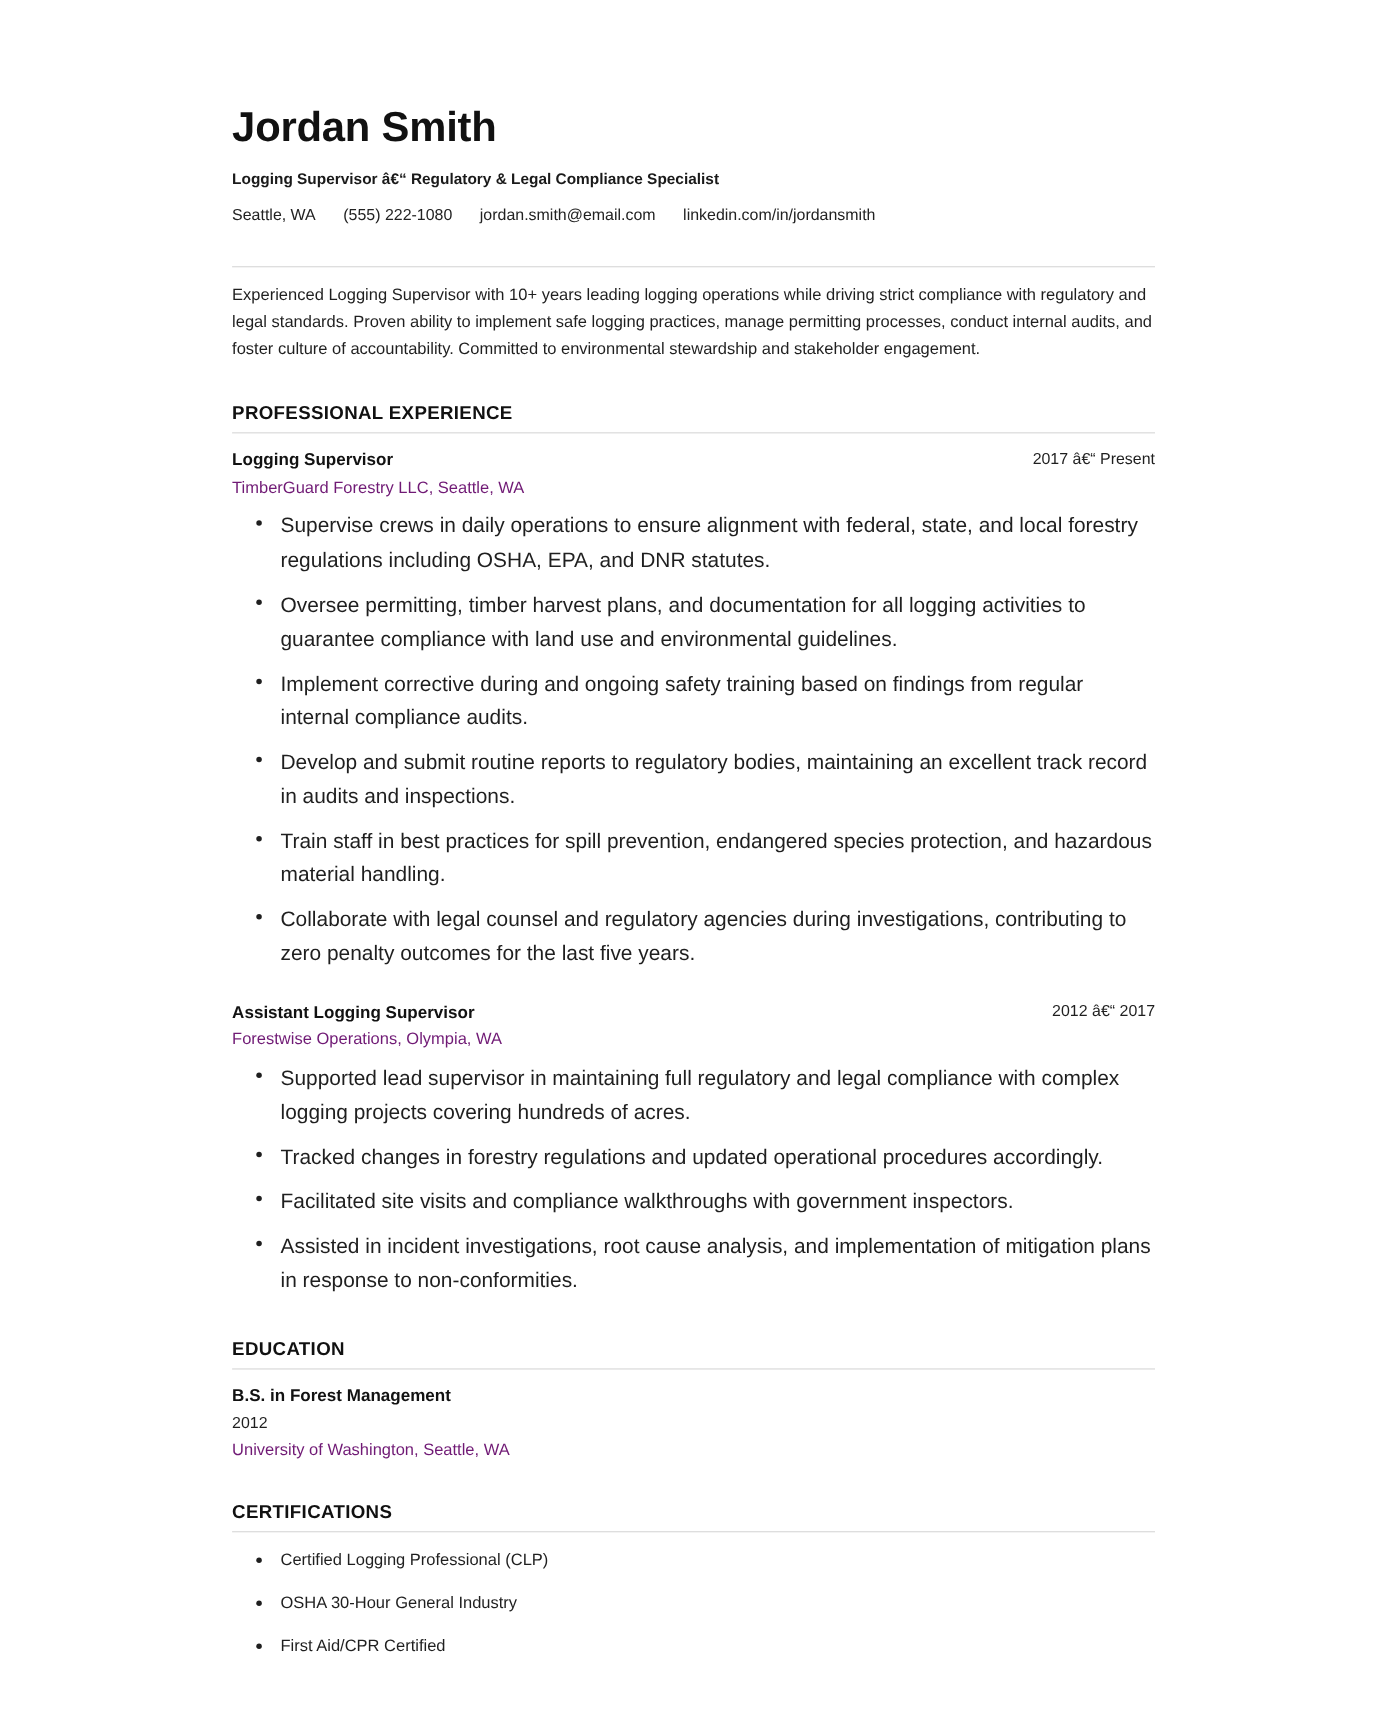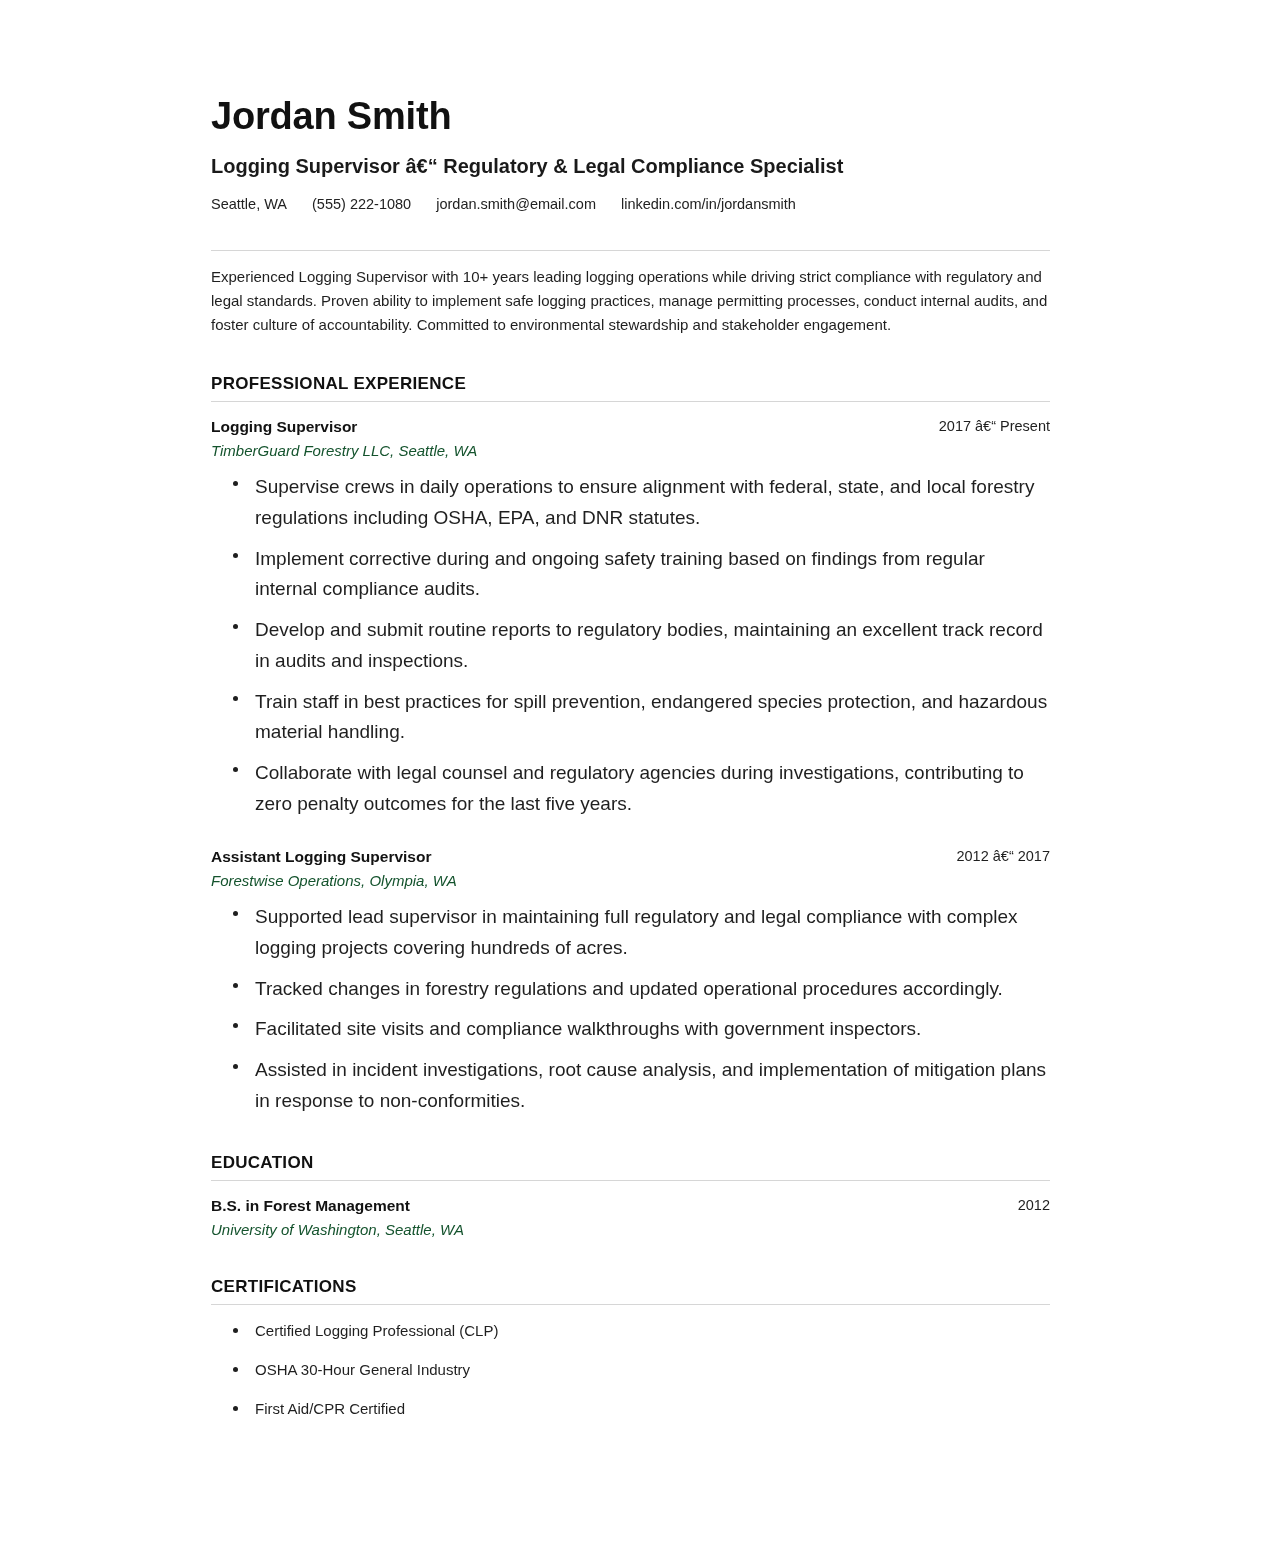--- a/index.html
+++ b/index.html
@@ -28,21 +28,21 @@
   
   .name {
     font-size: 38px;
     font-weight: bold;
     letter-spacing: -0.2px;
     line-height: 1.1;
     margin: 0 0 16px 0;
     color: #111111;
   }
   .headline {
-    font-size: 20px;
+    font-size: 14px;
     font-weight: bold;
     line-height: 1.25;
     margin: 0 0 16px 0;
     color: #1a1a1a;
   }
   .contact-line {
     font-size: 14.5px;
     line-height: 1.3;
     color: #222222;
     margin: 0;
@@ -92,22 +92,21 @@
     line-height: 1.4;
   }
   .entry-dates {
     font-size: 14.5px;
     color: #1f1f1f;
     white-space: nowrap;
     line-height: 1.4;
   }
   .entry-sub {
     font-size: 15px;
-    font-style: italic;
-    color: #14532d;
+    color: #701a75;
     line-height: 1.45;
     margin-top: 3px;
   }
 
   ul.bullets {
     margin: 10px 0 0 0;
     padding: 0 0 0 22px;
     list-style: none;
   }
   ul.bullets li {
@@ -148,21 +147,21 @@
     content: "";
     position: absolute;
     left: 0;
     top: 9px;
     width: 5px;
     height: 5px;
     border-radius: 50%;
     background: #1f1f1f;
   }
 
-  .edu-entry .entry-head { margin-top: 0; }
+  .edu-entry .entry-head { margin-top: 0; flex-direction: column; }
 </style>
 </head>
 <body>
 
 <div class="page">
   <div class="content">
 
     <header>
       <h1 class="name">Jordan Smith</h1>
       <div class="headline">Logging Supervisor â€“ Regulatory &amp; Legal Compliance Specialist</div>
@@ -181,20 +180,21 @@
       <div class="rule"></div>
 
       <div class="entry">
         <div class="entry-head">
           <div class="entry-title">Logging Supervisor</div>
           <div class="entry-dates">2017 â€“ Present</div>
         </div>
         <div class="entry-sub">TimberGuard Forestry LLC, Seattle, WA</div>
         <ul class="bullets">
           <li>Supervise crews in daily operations to ensure alignment with federal, state, and local forestry regulations including OSHA, EPA, and DNR statutes.</li>
+          <li>Oversee permitting, timber harvest plans, and documentation for all logging activities to guarantee compliance with land use and environmental guidelines.</li>
           <li>Implement corrective during and ongoing safety training based on findings from regular internal compliance audits.</li>
           <li>Develop and submit routine reports to regulatory bodies, maintaining an excellent track record in audits and inspections.</li>
           <li>Train staff in best practices for spill prevention, endangered species protection, and hazardous material handling.</li>
           <li>Collaborate with legal counsel and regulatory agencies during investigations, contributing to zero penalty outcomes for the last five years.</li>
         </ul>
       </div>
 
       <div class="entry">
         <div class="entry-head">
           <div class="entry-title">Assistant Logging Supervisor</div>

